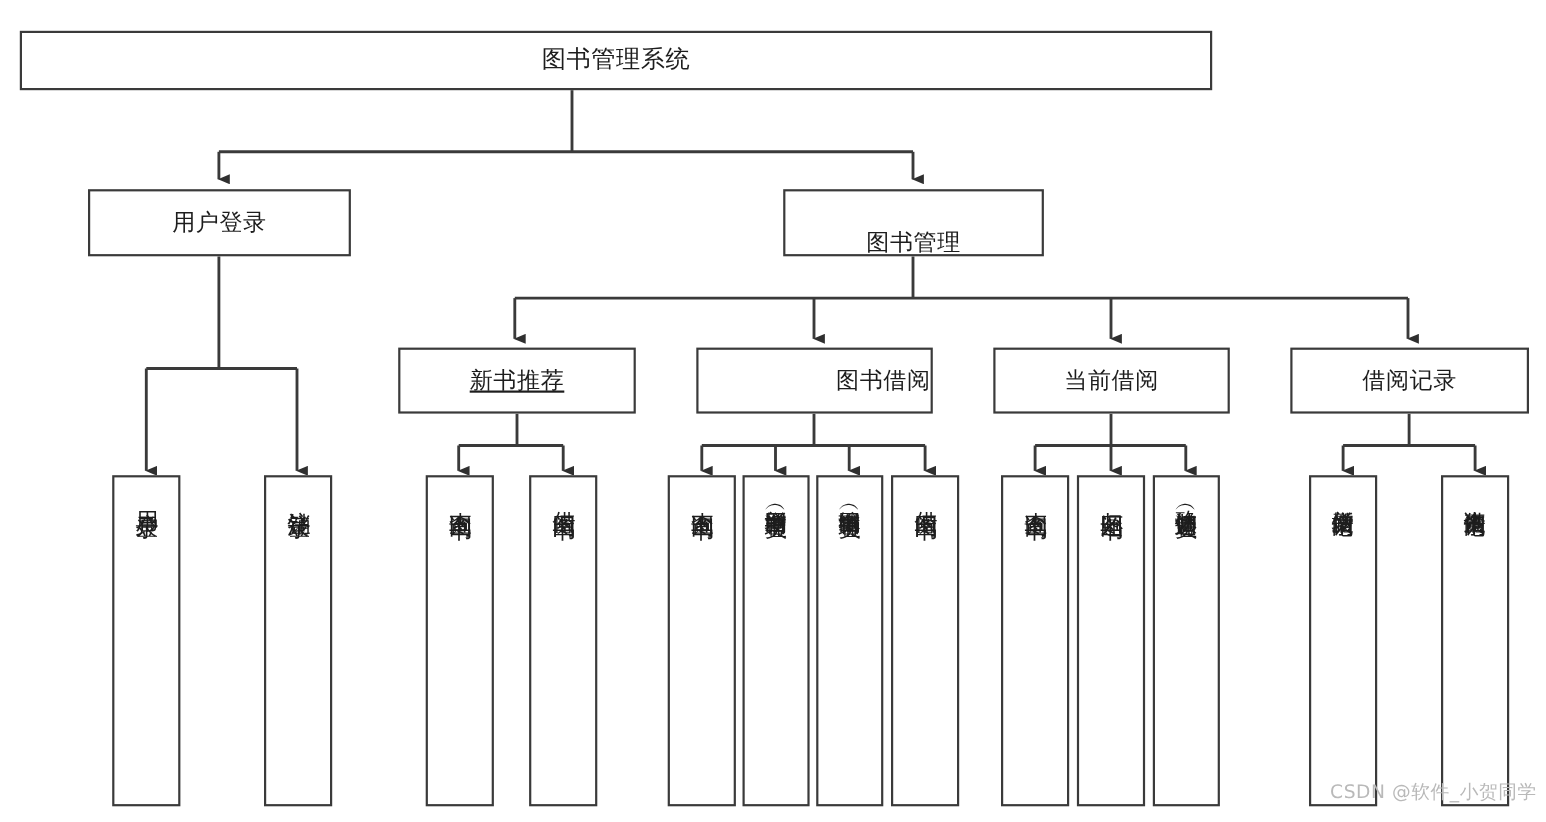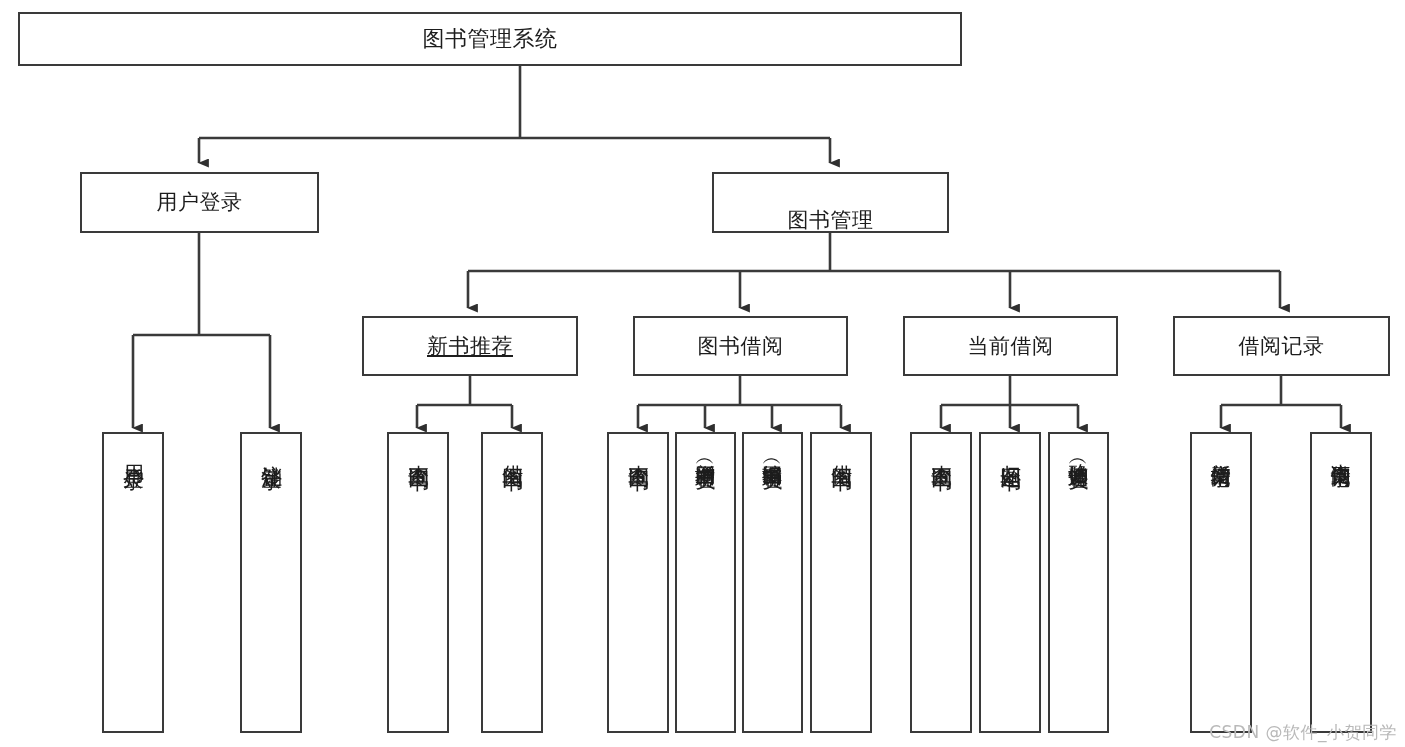--- a/index.html
+++ b/index.html
@@ -62,21 +62,21 @@
     white-space: nowrap;
     margin: 0 auto;
   }
   .node.vertical.tall .label {
     font-size: 20px;
     letter-spacing: 1px;
   }
   .watermark {
     position: absolute;
     right: 8px;
-    bottom: 3px;
+    bottom: 16px;
     font-size: 17px;
     color: #b9b9b9;
     white-space: nowrap;
     letter-spacing: 0.5px;
   }
 </style>
 </head>
 <body>
 
 <div id="canvas">
@@ -124,35 +124,35 @@
       <path d="M1010,405 L1010,428" marker-end="url(#arrow)"></path>
       <path d="M1078,405 L1078,428" marker-end="url(#arrow)"></path>
 
       <path d="M1281,376 L1281,405"></path>
       <path d="M1221,405 L1341,405"></path>
       <path d="M1221,405 L1221,428" marker-end="url(#arrow)"></path>
       <path d="M1341,405 L1341,428" marker-end="url(#arrow)"></path>
     </g>
   </svg>
 
-  <div class="node root horizontal" style="left:18px; top:12px; width:944px; height:54px;">
+  <div class="node root horizontal" style="left:18px; top:28px; width:1084px; height:54px;">
     <span class="label">图书管理系统</span>
   </div>
 
   <div class="node horizontal" style="left:80px; top:172px; width:239px; height:61px;">
     <span class="label">用户登录</span>
   </div>
   <div class="node horizontal" style="left:712px; top:172px; width:237px; height:61px;align-items:flex-end;">
     <span class="label">图书管理</span>
   </div>
 
   <div class="node horizontal" style="left:362px; top:316px; width:216px; height:60px;text-decoration:underline;">
     <span class="label">新书推荐</span>
   </div>
-  <div class="node horizontal" style="left:633px; top:316px; width:215px; height:60px;">
+  <div class="node horizontal" style="left:633px; top:316px; width:215px; height:60px;justify-content:flex-end;">
     <span class="label">图书借阅</span>
   </div>
   <div class="node horizontal" style="left:1173px; top:316px; width:217px; height:60px;">
     <span class="label">借阅记录</span>
   </div>
   <div class="node horizontal" style="left:903px; top:316px; width:215px; height:60px;">
     <span class="label">当前借阅</span>
   </div>
 
   <div class="node vertical" style="left:102px; top:432px; width:62px; height:301px;">

